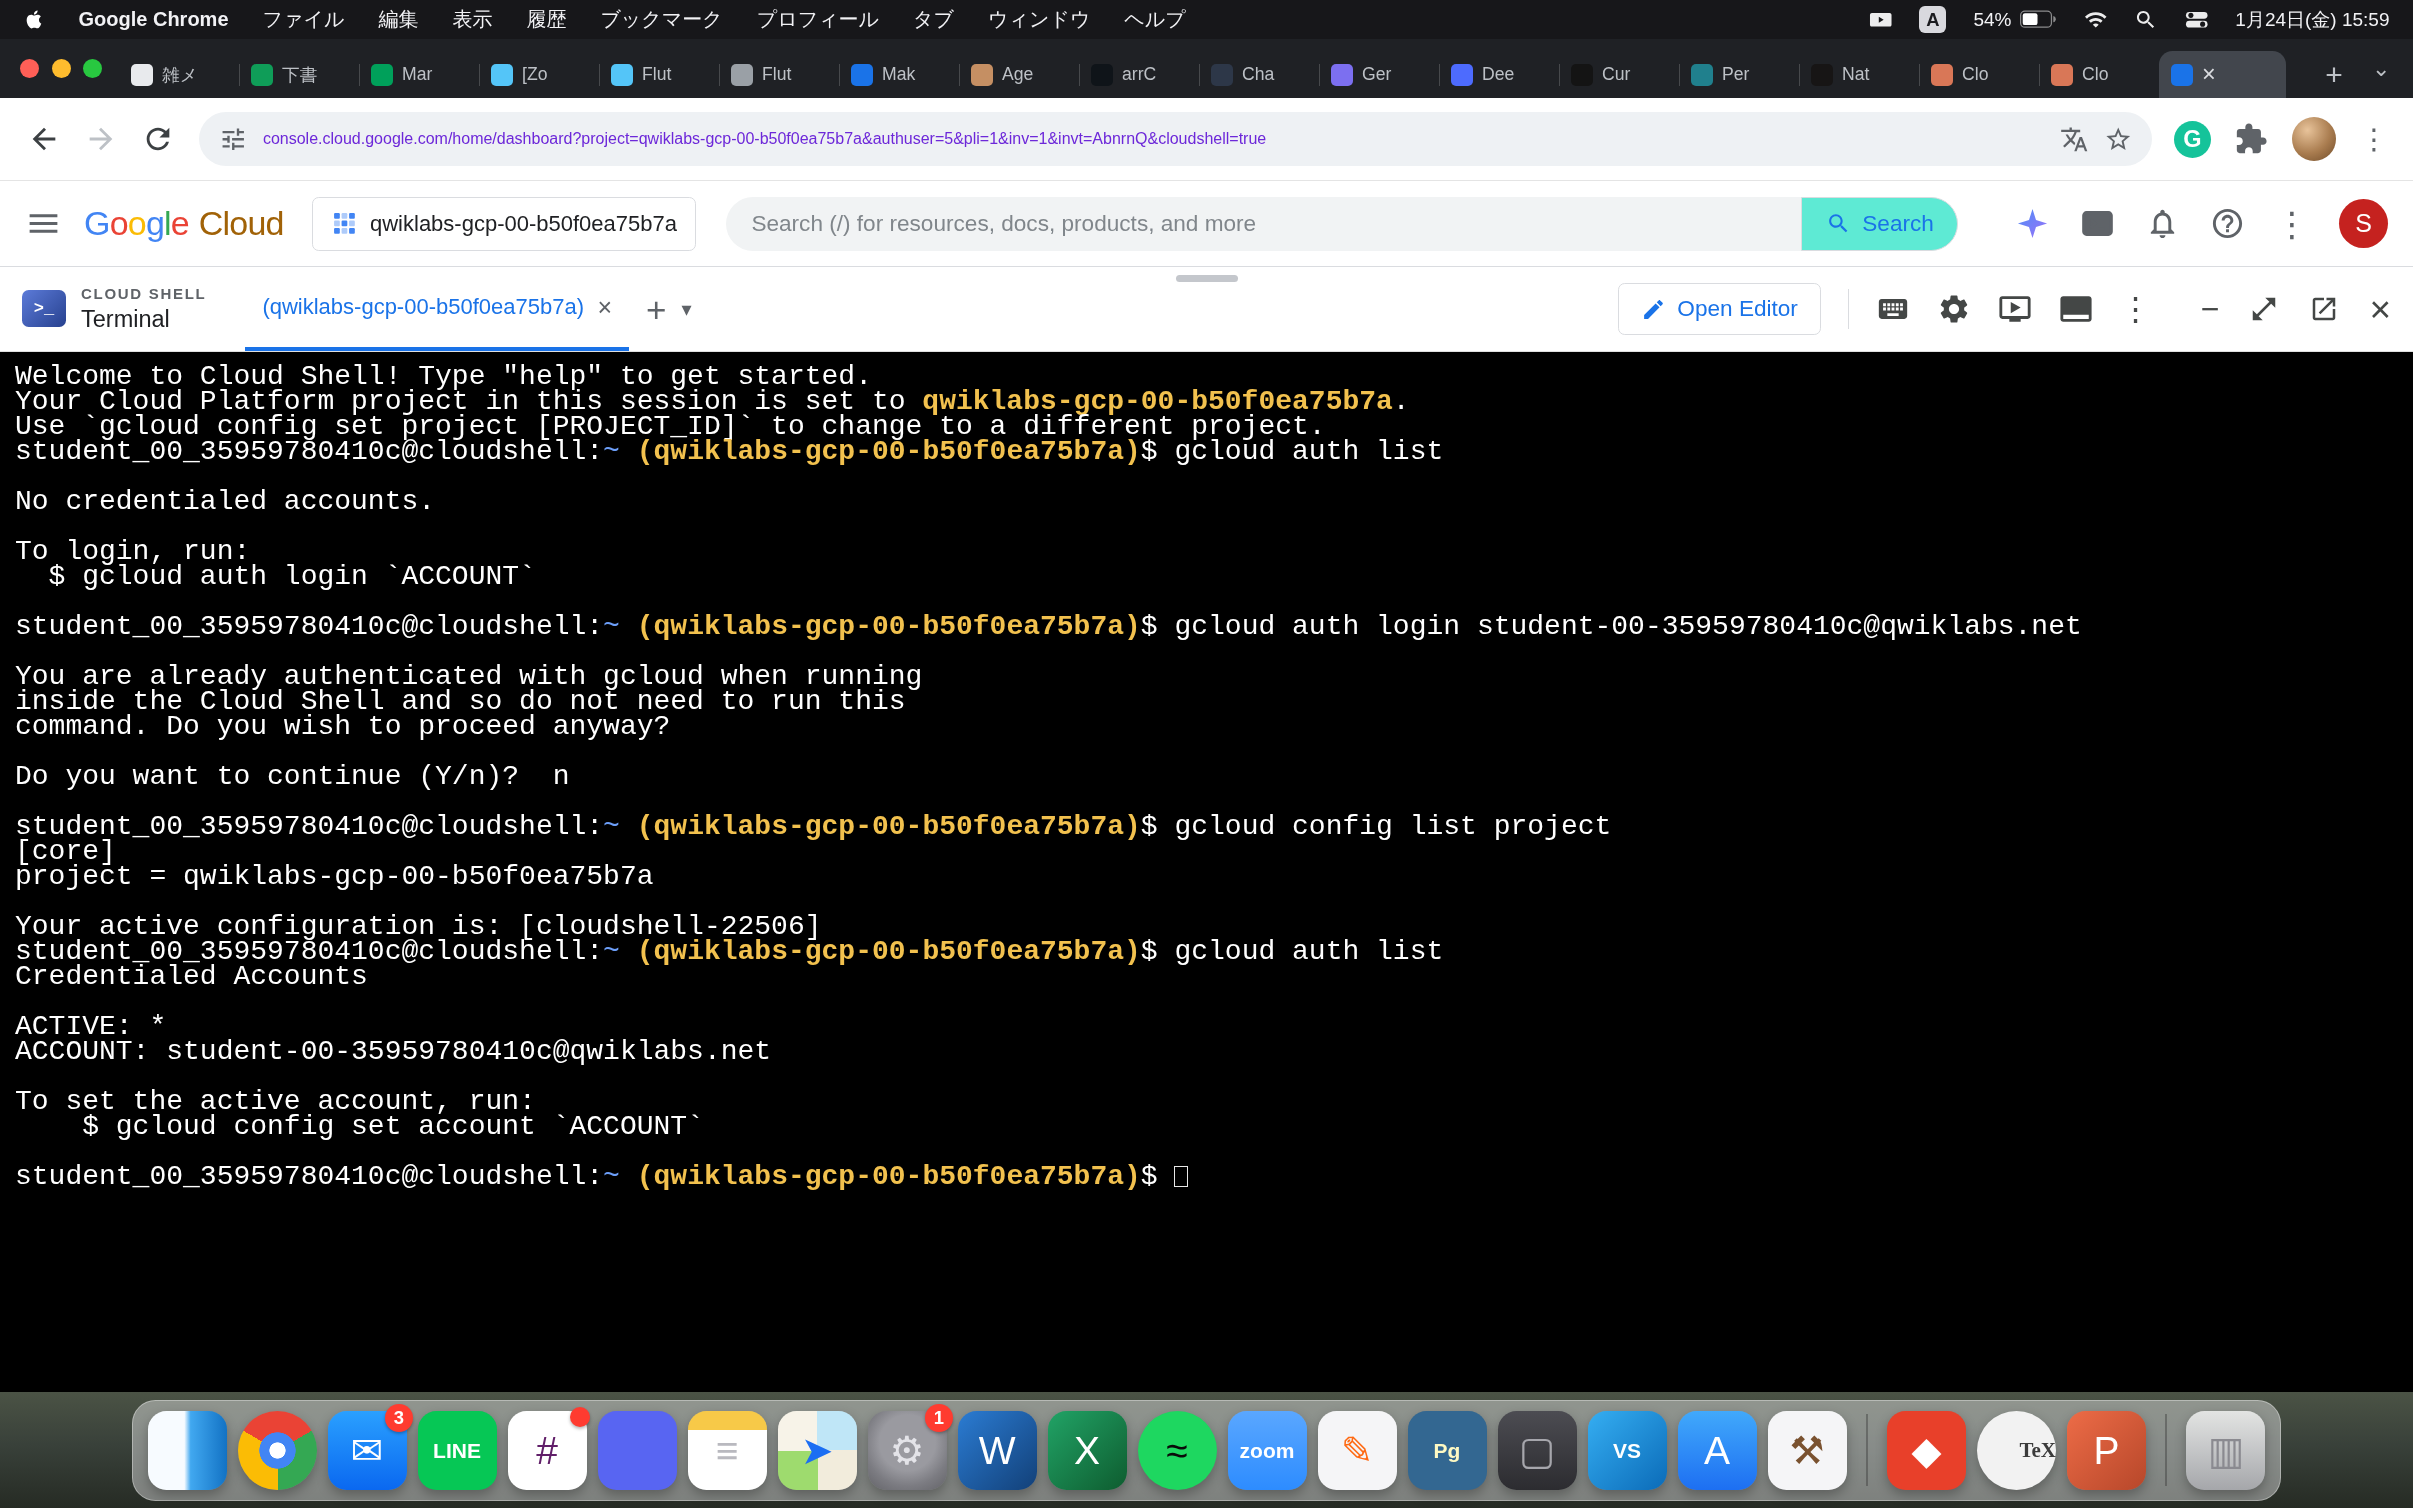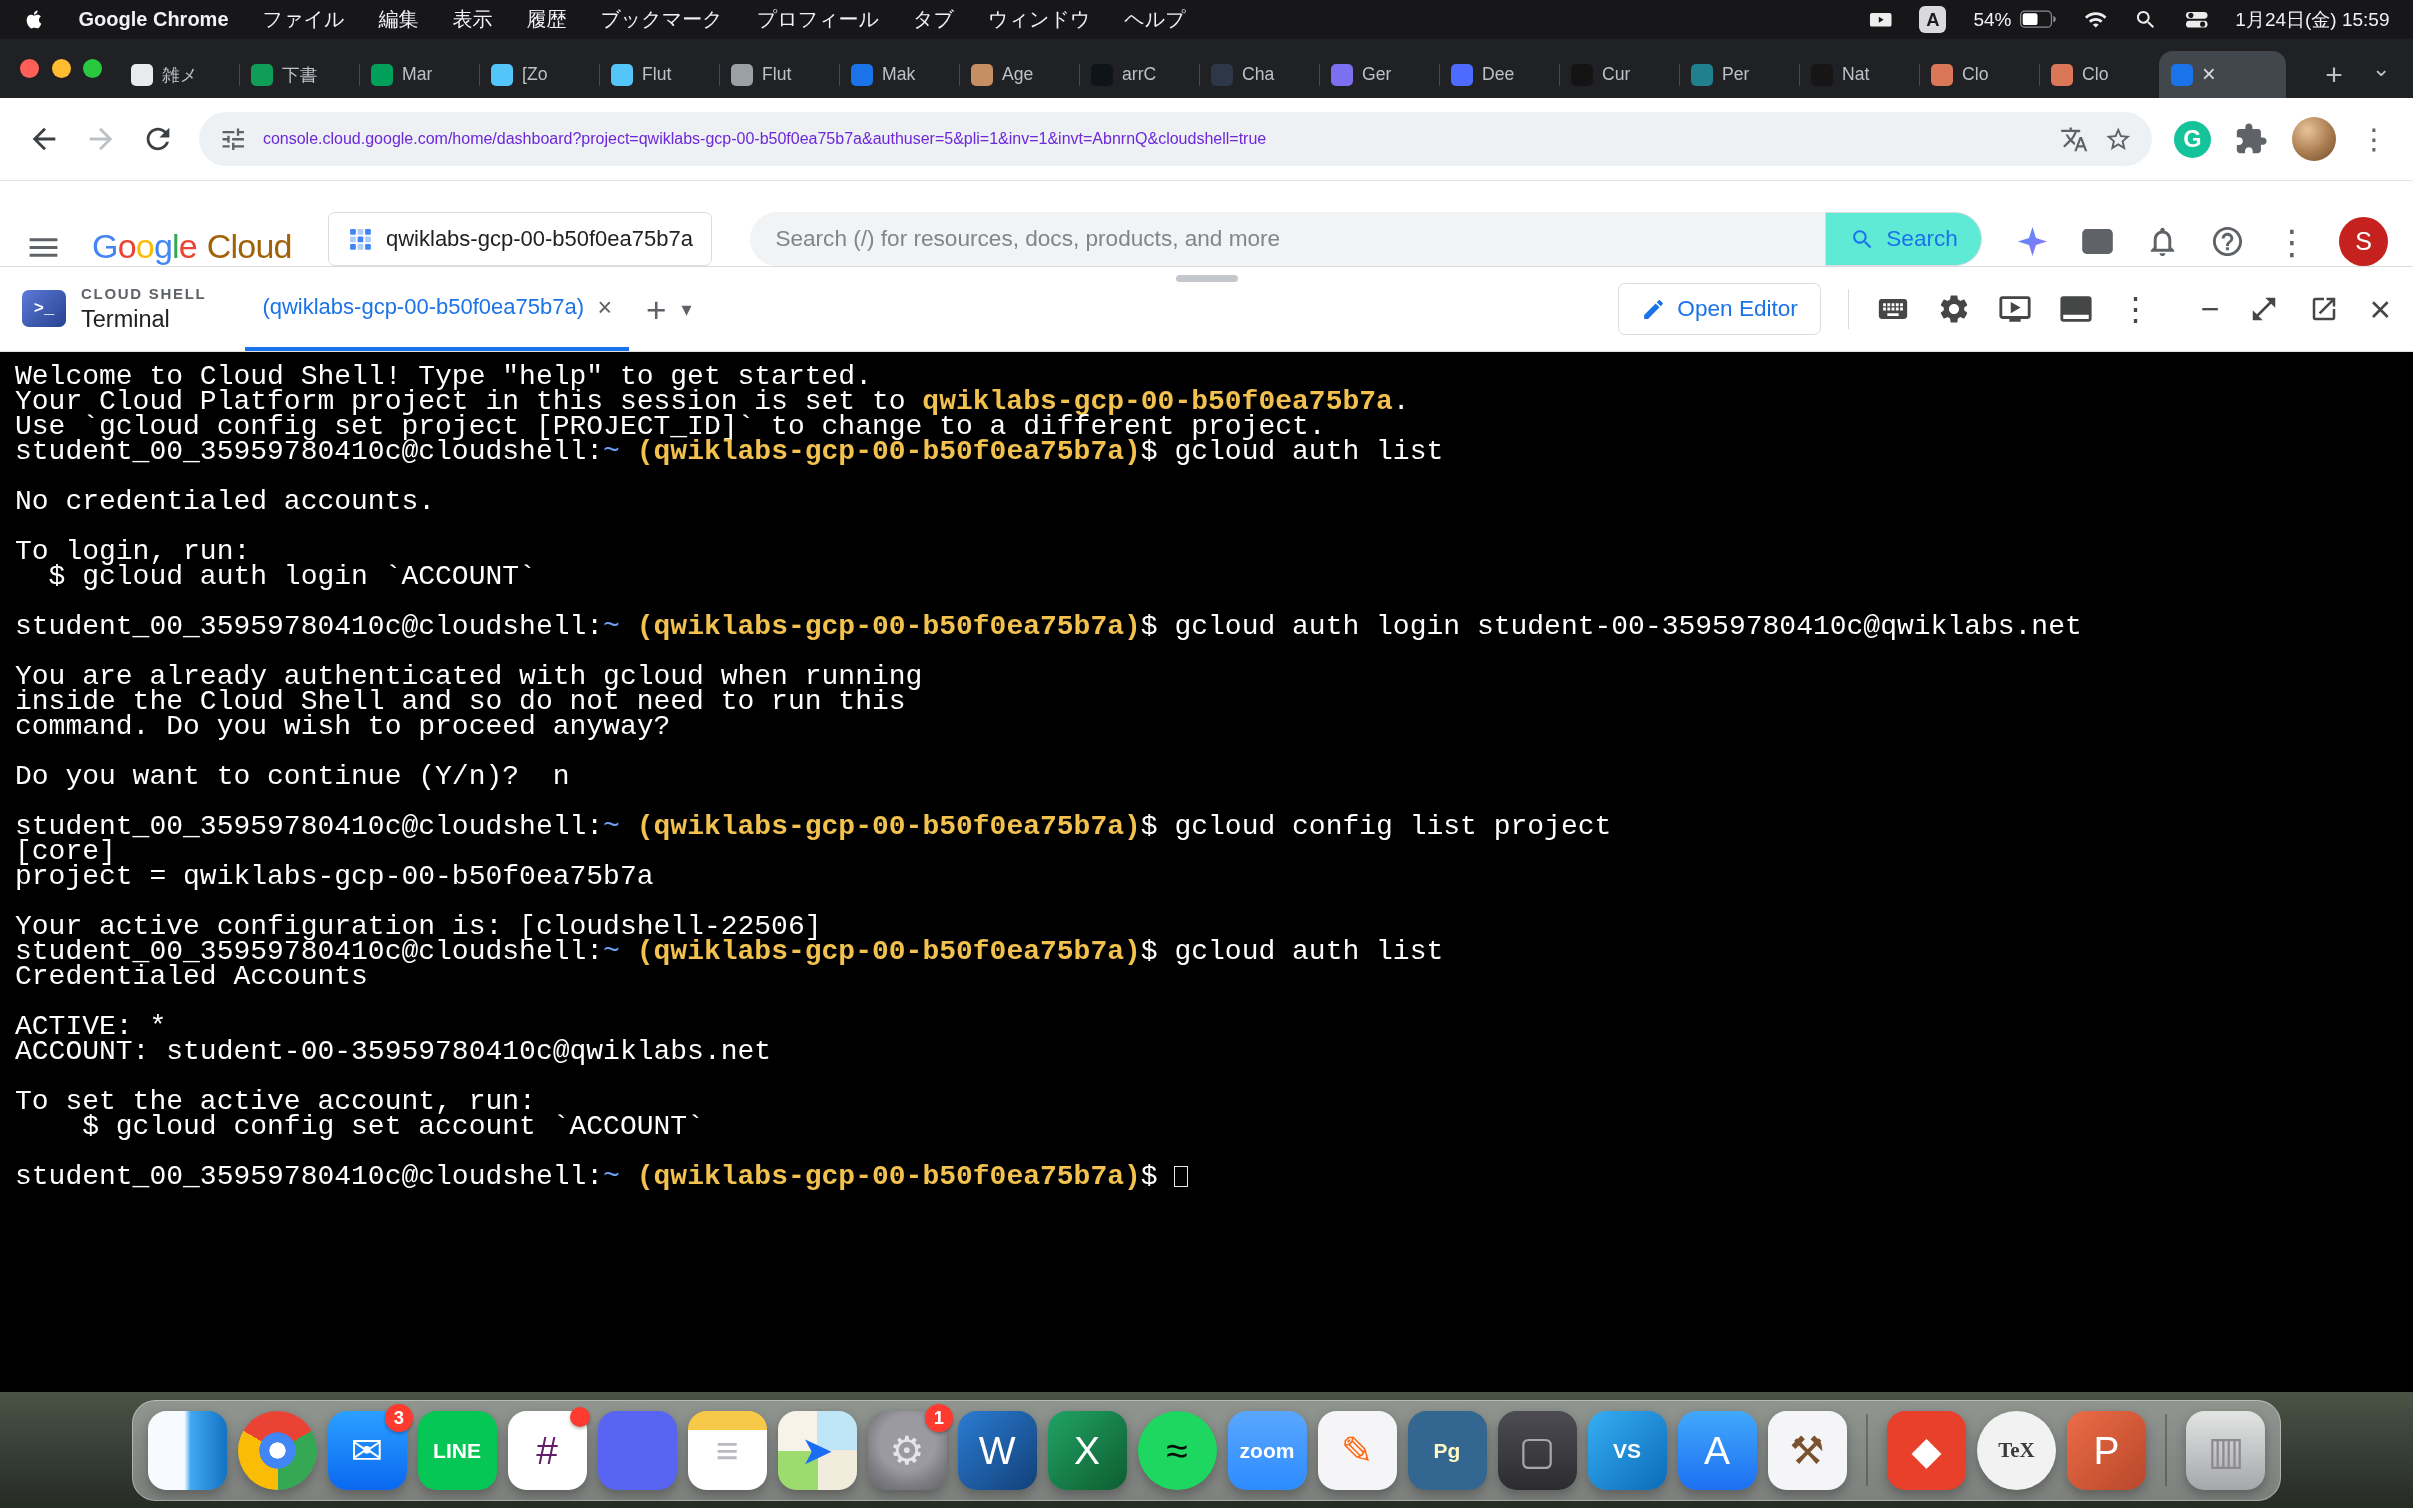--- a/index.html
+++ b/index.html
@@ -43,21 +43,21 @@
   .omnibox{flex:1;min-width:0;height:54px;background:#eef1f4;border-radius:27px;display:flex;align-items:center;padding:0 20px;gap:15px;margin:0 10px;}
   .omni-icon svg{width:28.5px;height:28.5px;fill:#5f6368;display:block;}
   .url{font-size:16px;color:#6d28d9;white-space:nowrap;overflow:hidden;flex:1;min-width:0;}
   .toolbar-right{display:flex;align-items:center;gap:23.5px;padding:0 6.7px;flex:0 0 auto;}
   .toolbar-right svg{width:34px;height:34px;fill:#5f6368;display:block;}
   .grammarly{width:37px;height:37px;border-radius:50%;background:#15c39a;color:#fff;font-weight:bold;font-size:23.5px;display:flex;align-items:center;justify-content:center;}
   .profile-pic{width:44px;height:44px;border-radius:50%;background:radial-gradient(circle at 35% 30%,#e8c39a 0%,#a97c4f 55%,#6e4a28 100%);}
   .kebab{font-size:28.5px;color:#5f6368;line-height:1;}
 
   
-  .gc-header{height:87px;flex:0 0 auto;background:#fff;border-top:0.8px solid #e4e4e4;border-bottom:0.8px solid #dadce0;display:flex;align-items:flex-end;padding:0 25px;gap:8px;}
+  .gc-header{height:87px;flex:0 0 auto;background:#fff;border-top:0.8px solid #e4e4e4;border-bottom:0.8px solid #dadce0;display:flex;align-items:center;padding:0 25px;}
   .gc-burger svg{width:37px;height:37px;fill:#5f6368;display:block;}
   .gc-logo{display:flex;align-items:baseline;gap:10px;font-size:34px;margin-left:22px;letter-spacing:-0.8px;}
   .logo-cloud{color:#a16207;}
   .project-btn{height:54px;border:0.8px solid #dadce0;border-radius:6.7px;display:flex;align-items:center;gap:13.4px;padding:0 18.4px;font-size:22px;color:#202124;margin-left:28.5px;background:#fff;}
   .project-btn svg{width:25px;height:25px;display:block;}
   .gc-search{flex:1;max-width:1232px;display:flex;margin-left:30px;min-width:0;}
   .gc-search input{flex:1;min-width:0;height:54px;background:#f1f3f4;border:none;border-radius:27px 0 0 27px;padding:0 25px;font-size:22.6px;color:#202124;font-family:inherit;}
   .gc-search input::placeholder{color:#80868b;}
   .gc-search-btn{height:54px;border:0.8px solid #dadce0;border-radius:0 27px 27px 0;background:#5eead4;display:flex;align-items:center;gap:11.7px;padding:0 23.5px;color:#1a73e8;font-size:22.6px;font-weight:500;}
   .gc-search-btn svg{width:25px;height:25px;fill:#1a73e8;display:block;}
@@ -519,21 +519,21 @@
         <div class="dock-item" style="background: linear-gradient(rgb(65, 169, 251), rgb(29, 111, 242));">
           <span class="dock-glyph" style="color: rgb(255, 255, 255);">A</span>
         </div>
         <div class="dock-item" style="background: rgb(245, 245, 247);">
           <span class="dock-glyph" style="color: rgb(122, 82, 48);">⚒</span>
         </div>
         <div class="dock-divider"></div>
         <div class="dock-item" style="background: rgb(232, 64, 42);">
           <span class="dock-glyph" style="color: rgb(255, 255, 255);">◆</span>
         </div>
-        <div class="dock-item round" style="background: rgb(242, 242, 242);">
+        <div class="dock-item round" style="background: rgb(242, 242, 242); justify-content: flex-end;">
           <span class="dock-glyph small" style="font-family: &quot;Liberation Serif&quot;, serif; color: rgb(59, 59, 59);">TeX</span>
         </div>
         <div class="dock-item" style="background: linear-gradient(135deg, rgb(237, 108, 71), rgb(183, 71, 42));">
           <span class="dock-glyph" style="color: rgb(255, 255, 255);">P</span>
         </div>
         <div class="dock-divider"></div>
         <div class="dock-item" style="background: linear-gradient(rgba(255, 255, 255, 0.75), rgba(190, 190, 198, 0.6));">
           <span class="dock-glyph" style="color: rgb(138, 138, 144);">▥</span>
         </div>
       </div>

